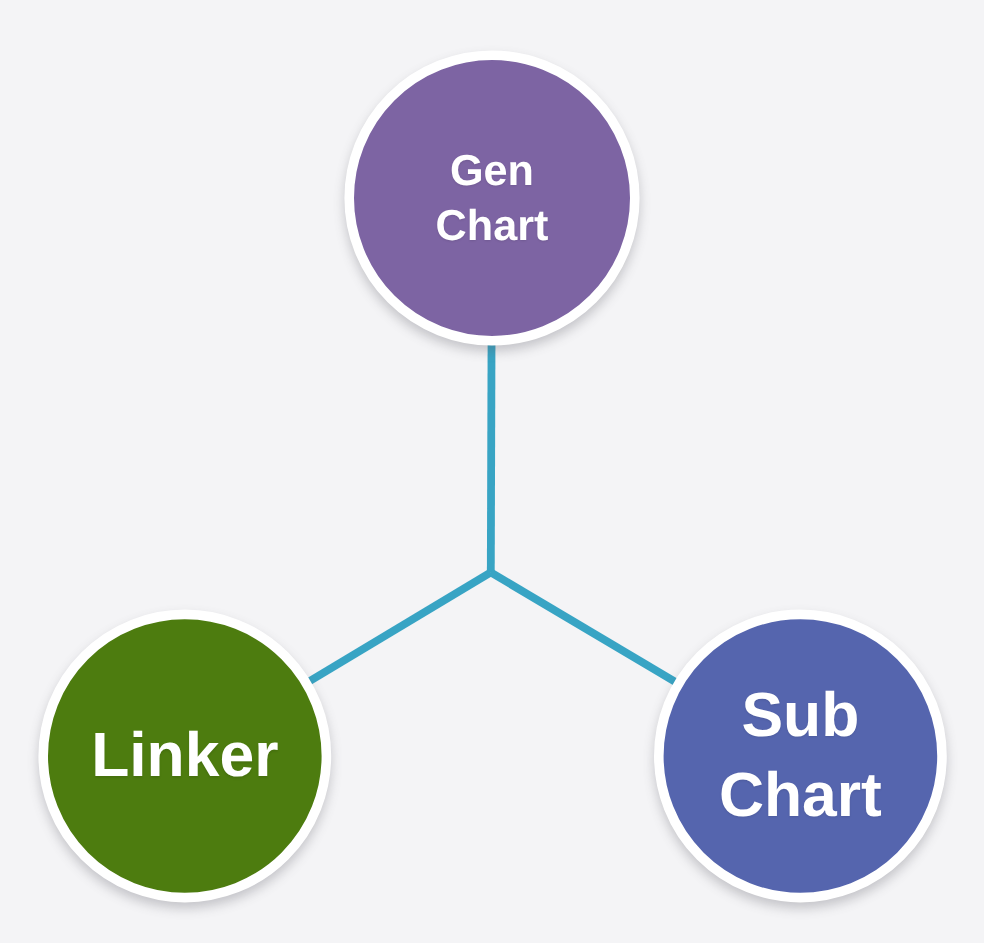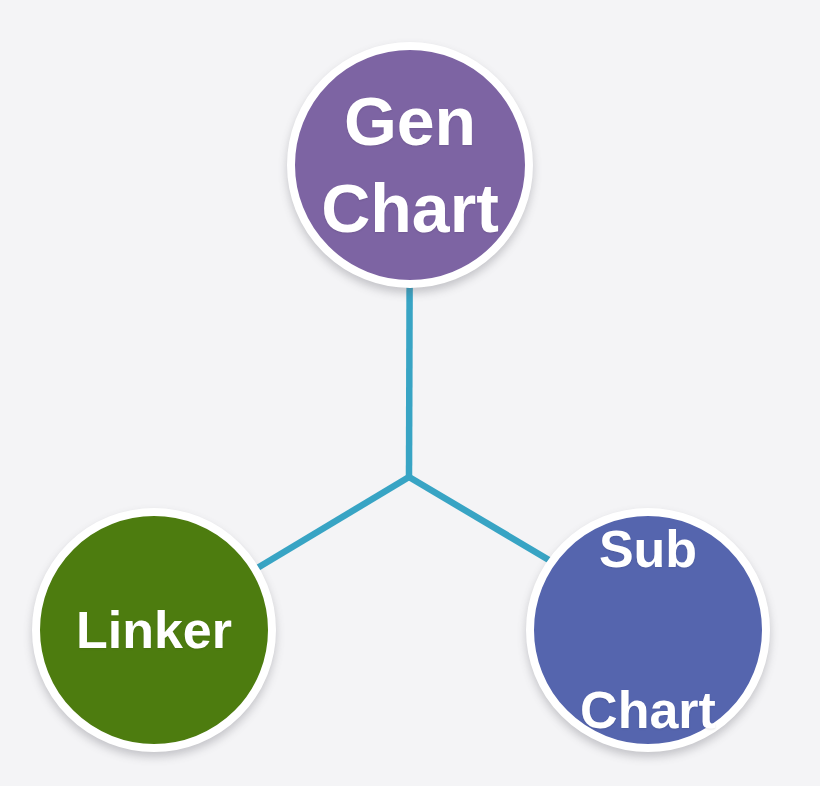--- a/index.html
+++ b/index.html
@@ -40,46 +40,45 @@
     display: block;
     line-height: 1.28;
     text-shadow: 0 1px 2px rgba(0,0,0,0.10);
   }
   .node-top {
     left: 287px;
     top: 42px;
     width: 230px;
     height: 230px;
     background: #7d64a3;
-    font-size: 68px;
+    font-size: 36px;
   }
   .node-center {
     left: 288px;
     top: 356px;
     width: 226px;
     height: 226px;
     background: #97b655;
     font-size: 35px;
   }
   .node-left {
     left: 32px;
     top: 508px;
     width: 228px;
     height: 228px;
     background: #4d7c0f;
     font-size: 52px;
   }
   .node-right {
-    left: 526px;
+    left: 545px;
     top: 508px;
     width: 228px;
     height: 228px;
     background: #5565ae;
     font-size: 52px;
-    justify-content: space-between;
   }
 </style>
 </head>
 <body>
 
 <div class="stage">
 
   <svg class="connectors" width="820" height="786" viewBox="0 0 820 786">
     <line x1="410" y1="165" x2="409" y2="477" stroke="#38a4c4" stroke-width="6.5"></line>
     <line x1="409" y1="477" x2="154" y2="630" stroke="#38a4c4" stroke-width="6.5"></line>

